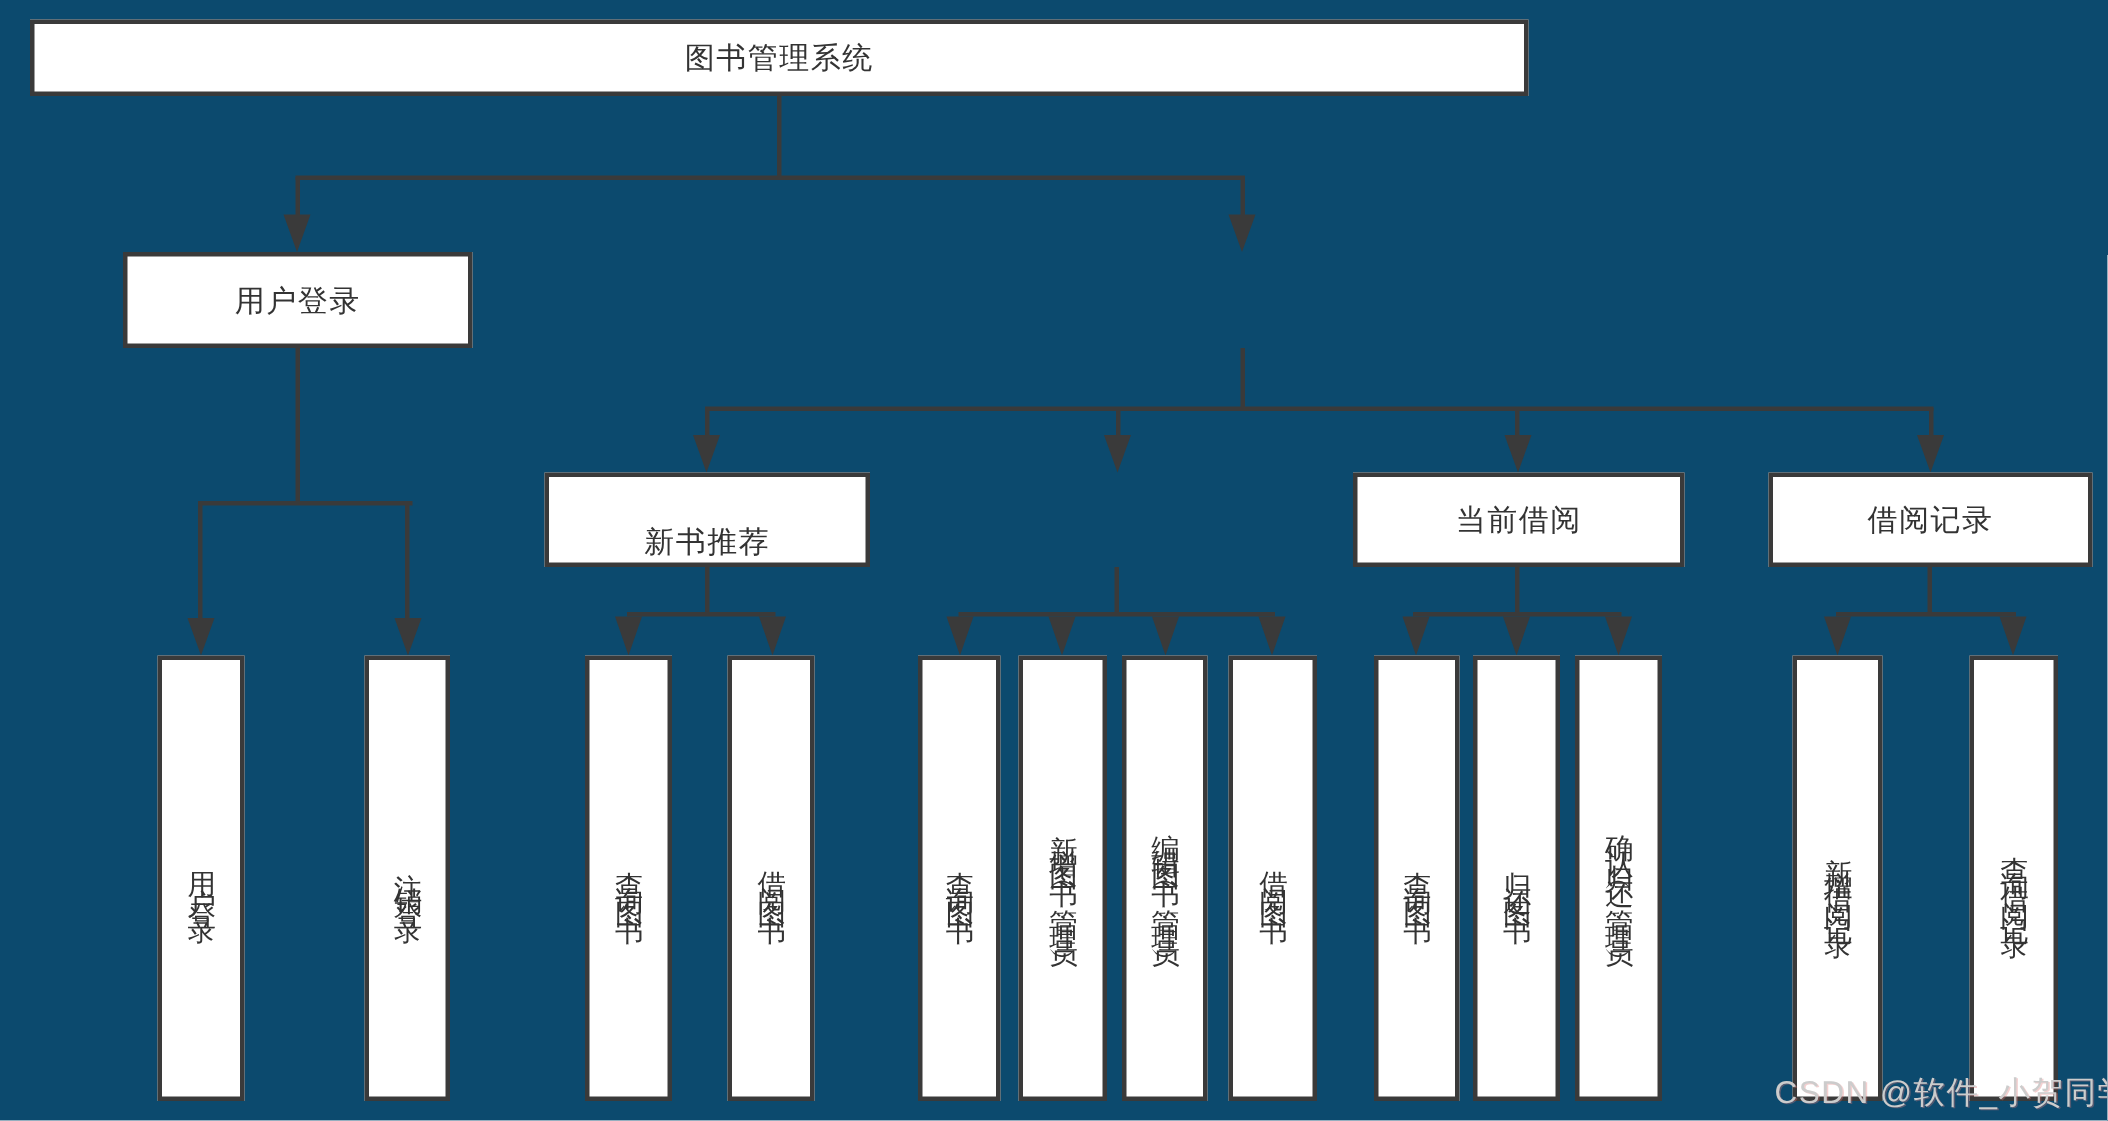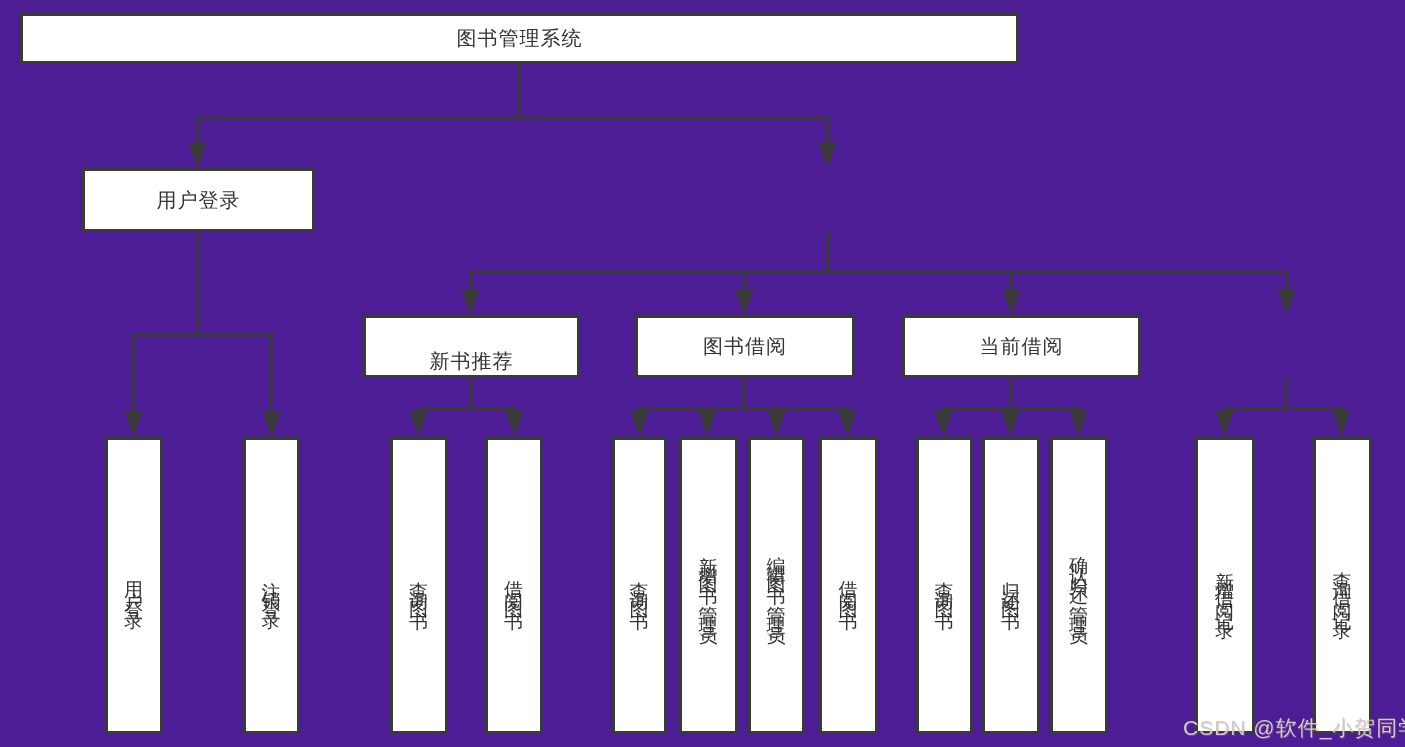--- a/index.html
+++ b/index.html
@@ -3,21 +3,21 @@
 <meta charset="utf-8">
 <style>
   :root{
     --line:#3a3a3a;
     --text:#333333;
   }
   html,body{margin:0;padding:0;background:#ffffff;}
   #canvas{
     position:relative;
     width:1405px;height:747px;
-    background:#4c1d95;
+    background:#0c4a6e;
     font-family:"Liberation Sans","DejaVu Sans",sans-serif;
     overflow:hidden;
   }
   .box{
     position:absolute;
     box-sizing:border-box;
     border:3px solid var(--line);
     background:#ffffff;
     display:flex;align-items:center;justify-content:center;
     color:var(--text);
@@ -82,25 +82,25 @@
   <div class="vline" style="left:744px;top:272px;width:3px;height:20px;"></div>
   <div class="arrow" style="left:736px;top:290px;border-top-width:25px;"></div>
   <div class="vline" style="left:1010px;top:272px;width:3px;height:20px;"></div>
   <div class="arrow" style="left:1003px;top:290px;border-top-width:25px;"></div>
   <div class="vline" style="left:1286px;top:272px;width:3px;height:20px;"></div>
   <div class="arrow" style="left:1278px;top:290px;border-top-width:25px;"></div>
 
   <div class="box" style="left:363px;top:315px;width:217px;height:63px;align-items:flex-end;">
     <span>新书推荐</span>
   </div>
-  <div class="box" style="left:635px;top:315px;width:220px;height:63px;">
-    <span>图书借阅</span>
+  <div class="box" style="left:902px;top:315px;width:221px;height:63px;">
+    <span>当前借阅</span>
   </div>
-  <div class="box" style="left:902px;top:315px;width:239px;height:63px;">
-    <span>当前借阅</span>
+  <div class="box" style="left:1179px;top:315px;width:216px;height:63px;">
+    <span>借阅记录</span>
   </div>
 
   <div class="vline" style="left:197px;top:232px;width:3px;height:103px;"></div>
   <div class="hline" style="left:132px;top:334px;width:143px;height:3px;"></div>
   <div class="vline" style="left:132px;top:336px;width:3px;height:77px;"></div>
   <div class="arrow" style="left:125px;top:412px;border-top-width:25px;"></div>
   <div class="vline" style="left:270px;top:336px;width:3px;height:77px;"></div>
   <div class="arrow" style="left:263px;top:412px;border-top-width:25px;"></div>
 
   <div class="vline" style="left:470px;top:378px;width:3px;height:31px;"></div>

